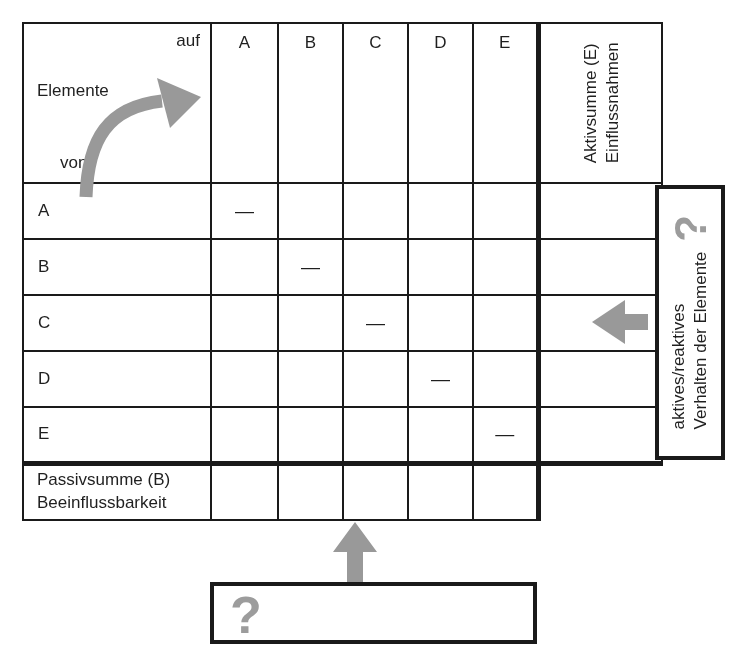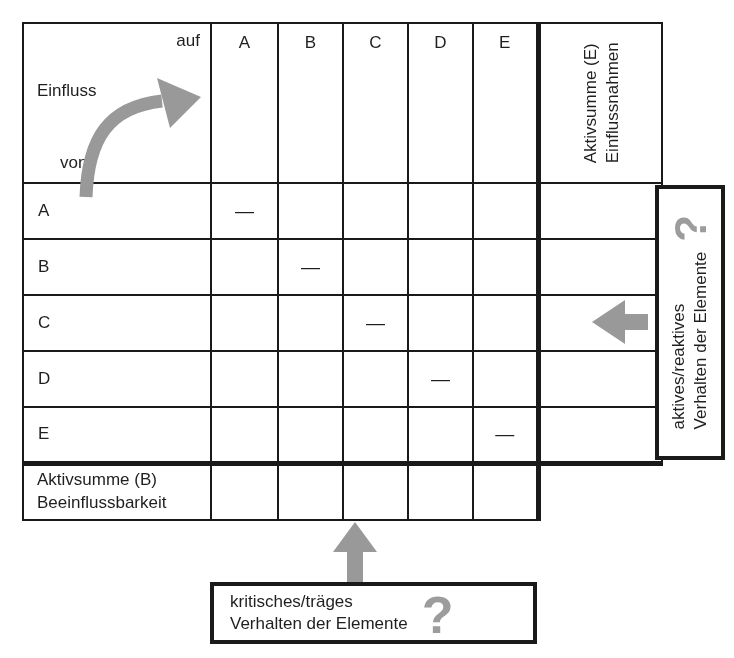--- a/index.html
+++ b/index.html
@@ -62,21 +62,21 @@
       <col style="width:65px">
         <col style="width:65px">
         <col style="width:65px">
         <col style="width:63px">
     </colgroup>
     <tbody>
       <tr class="header-row">
         <td class="corner">
           <div class="corner-inner">
             <span class="corner-auf">auf</span>
-            <span class="corner-einfluss">Einfluss</span>
+            <span class="corner-einfluss">Elemente</span>
             <span class="corner-von">von</span>
             <svg class="corner-arrow" width="188" height="192" viewBox="0 0 188 192">
               <path d="M 62 172 C 64 114 84 82 138 76" fill="none" stroke="#999999" stroke-width="13"></path>
               <polygon points="133,53 177,72 146,103" fill="#999999"></polygon>
             </svg>
           </div>
         </td>
         <td class="colhead">A</td>
         <td class="colhead">B</td>
         <td class="colhead">C</td>
@@ -134,21 +134,21 @@
         <td class="dashcell"></td>
         <td class="dashcell"></td>
         <td class="dashcell"></td>
         <td class="dashcell">—</td>
         <td class="aktivcol dashcell"></td>
       </tr>
 
       <tr class="passiv-row">
         <td>
           <div class="passiv-label-inner">
-            <div>Aktivsumme (B)</div>
+            <div>Passivsumme (B)</div>
             <div>Beeinflussbarkeit</div>
           </div>
         </td>
         <td class="dashcell"></td>
         <td class="dashcell"></td>
         <td class="dashcell"></td>
         <td class="dashcell"></td>
         <td class="dashcell passiv-last"></td>
       </tr>
     </tbody>
@@ -166,20 +166,16 @@
     <div class="rot">
       <div class="box-lines">
         <div>aktives/reaktives</div>
         <div>Verhalten der Elemente</div>
       </div>
       <span class="qmark">?</span>
     </div>
   </div>
 
   <div class="bottom-box">
-    <div class="box-lines">
-      <div>kritisches/träges</div>
-      <div>Verhalten der Elemente</div>
-    </div>
     <span class="qmark">?</span>
   </div>
 
 </div>
 
 </body></html>

